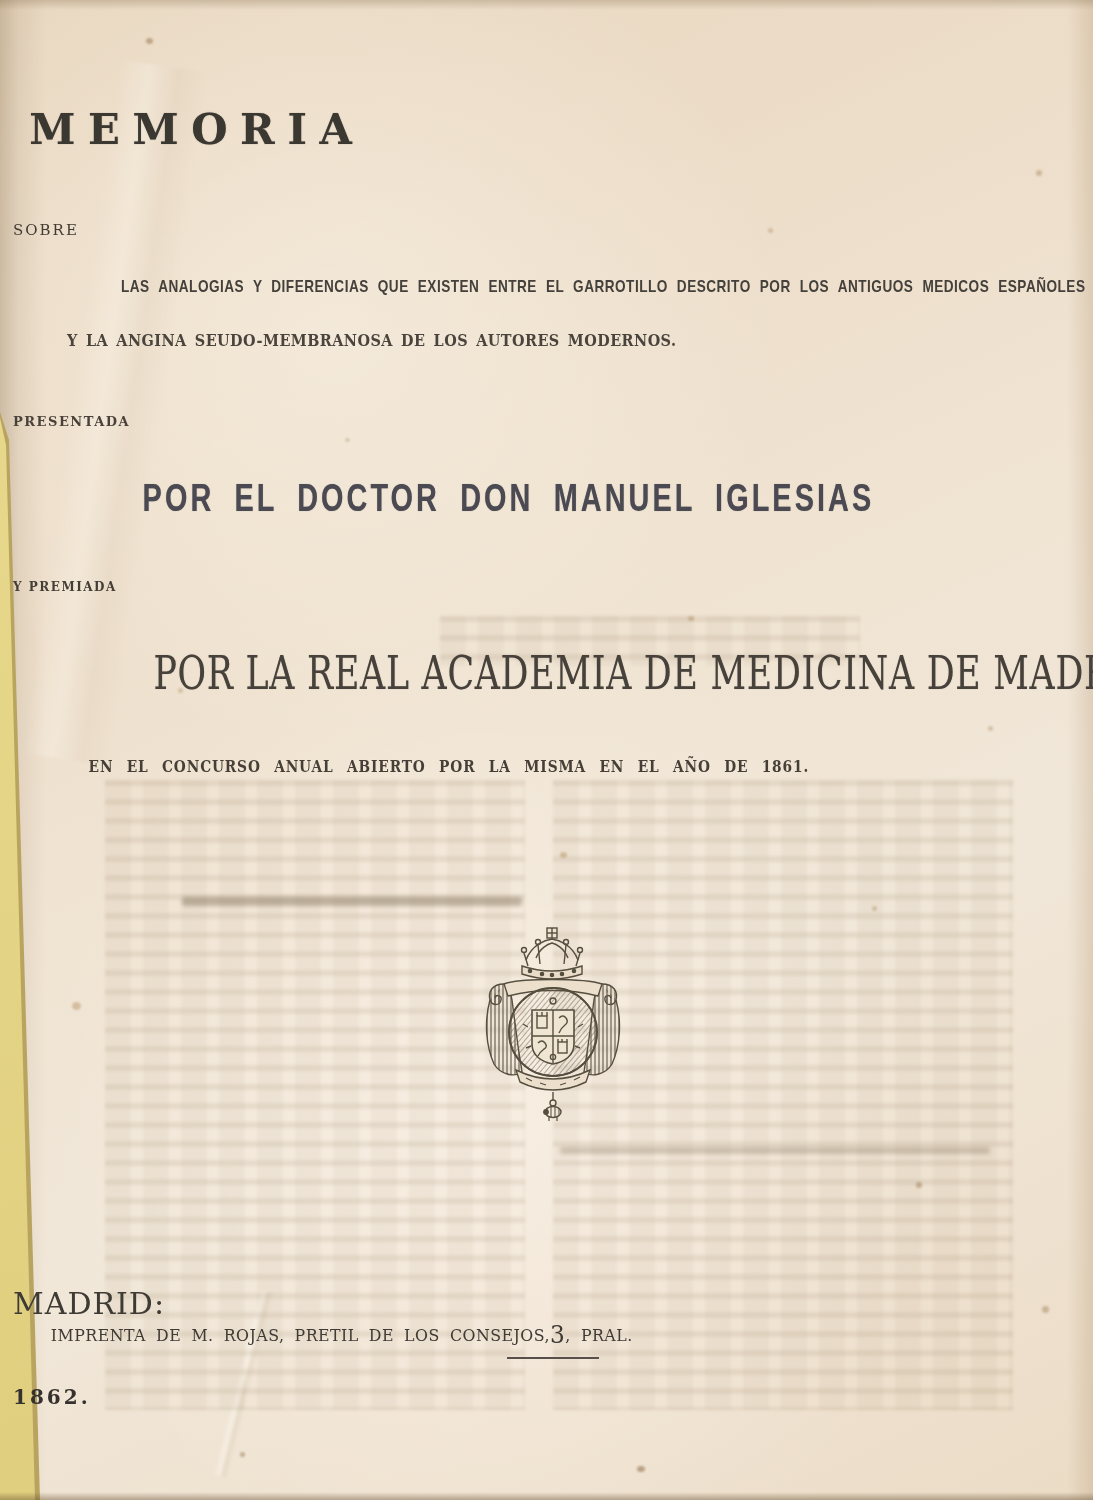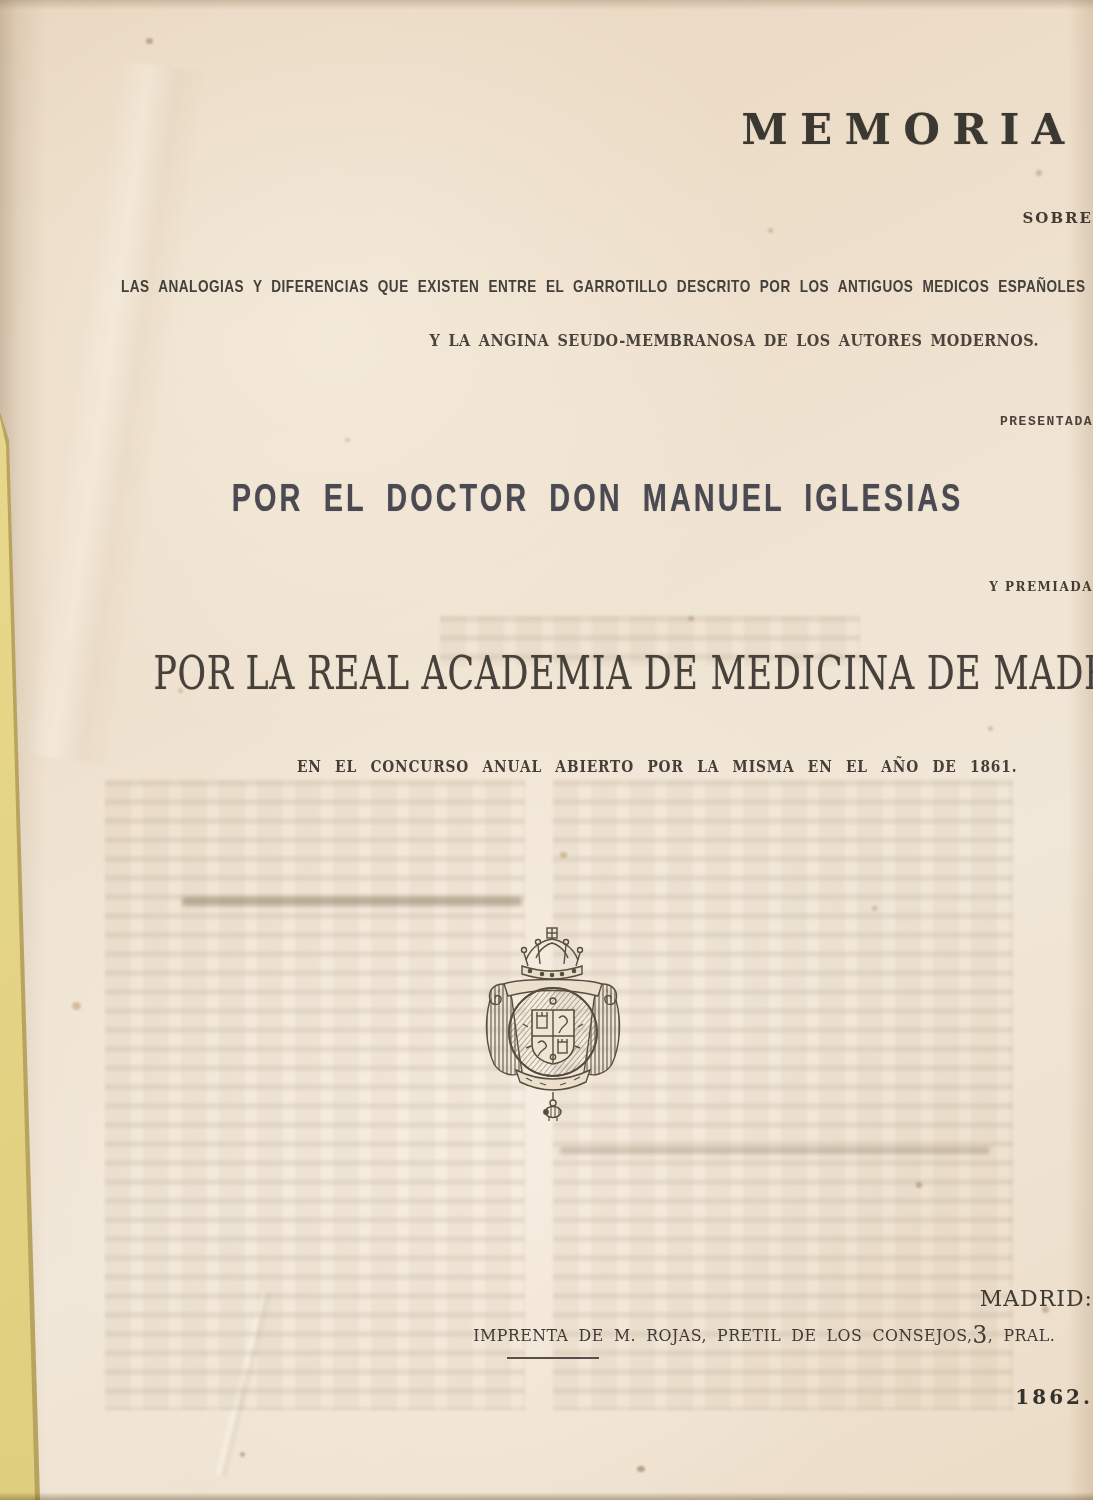--- a/index.html
+++ b/index.html
@@ -24,39 +24,39 @@
   .edge-bottom{position:absolute;left:0;bottom:0;width:100%;height:8px;
     background:linear-gradient(to top, rgba(90,65,35,0.40), rgba(90,65,35,0));}
   
   .wedge-shadow{position:absolute;left:0;top:0;width:100%;height:100%;
     background:#b9a45f;
     clip-path:polygon(0px 412px, 9px 440px, 40px 1500px, 0px 1500px);}
   .wedge{position:absolute;left:0;top:0;width:100%;height:100%;
     background:linear-gradient(170deg,#e9da93 0%,#e5d586 45%,#ddcd7c 100%);
     clip-path:polygon(0px 418px, 6px 445px, 35px 1500px, 0px 1500px);}
   
-  .content{position:absolute;left:13px;top:0;width:1080px;height:100%;text-align:right;}
+  .content{position:absolute;left:13px;top:0;width:1080px;height:100%;text-align:left;}
   .tline{position:absolute;left:0;width:100%;white-space:nowrap;color:#3f3a33;}
   .t-memoria{top:104px;font-size:43px;font-weight:bold;letter-spacing:13px;
     transform:scaleX(0.97);color:#3b3832;text-shadow:0 0 1px rgba(59,56,50,0.5);}
-  .t-sobre{top:209px;font-size:15px;font-weight:bold;letter-spacing:2px;color:#413b33;}
+  .t-sobre{top:221px;font-size:15px;font-weight:normal;letter-spacing:2px;color:#413b33;}
   .t-line1{top:277px;font-family:"Liberation Sans",sans-serif;font-size:17px;font-weight:bold;
     letter-spacing:0.6px;word-spacing:6px;transform:scaleX(0.80);color:#44403b;}
   .t-line2{top:331px;font-size:16px;font-weight:bold;letter-spacing:0.5px;word-spacing:3px;
     transform:scaleX(0.90);color:#4a443c;}
-  .t-presentada{top:414px;font-size:13px;font-weight:bold;letter-spacing:1.5px;color:#4a423a;font-family:Liberation Mono, monospace;}
+  .t-presentada{top:414px;font-size:13px;font-weight:bold;letter-spacing:1.5px;color:#4a423a;}
   .t-doctor{top:477px;font-family:"Liberation Sans",sans-serif;font-size:38px;font-weight:bold;
     letter-spacing:4px;word-spacing:12px;transform:scaleX(0.76);color:#4b4a52;
     text-shadow:0 0 1px rgba(75,74,82,0.55);}
   .t-premiada{top:580px;font-size:12px;font-weight:bold;letter-spacing:1.5px;color:#443e36;}
   .t-academia{top:645px;font-size:47px;font-weight:normal;letter-spacing:1px;
     transform:scaleX(0.74);color:#46413a;text-shadow:0 0 1px rgba(70,65,58,0.4);}
   .t-concurso{top:757px;font-size:16px;font-weight:bold;letter-spacing:1px;word-spacing:9px;
     transform:scaleX(0.86);color:#453f37;}
-  .t-madrid{top:1286px;font-size:22px;letter-spacing:1px;color:#3e3a34;}
+  .t-madrid{top:1286px;font-size:30px;letter-spacing:1px;color:#3e3a34;}
   .t-imprenta{top:1325px;font-size:17px;letter-spacing:0.5px;word-spacing:5px;
     transform:scaleX(0.93);color:#3f3a34;}
   .t-imprenta .big-num{font-size:25px;line-height:0;vertical-align:-2px;}
   .t-year{top:1373px;font-size:20px;font-weight:bold;letter-spacing:3px;color:#35322d;margin-top:12px;}
   .rule{position:absolute;top:1357px;left:50%;transform:translateX(-50%);
     width:92px;height:2px;background:#57504a;}
   .emblem{position:absolute;top:926px;left:50%;transform:translateX(-50%);}
   
   .ghost{position:absolute;filter:blur(1.6px);opacity:0.55;
     background-image:

